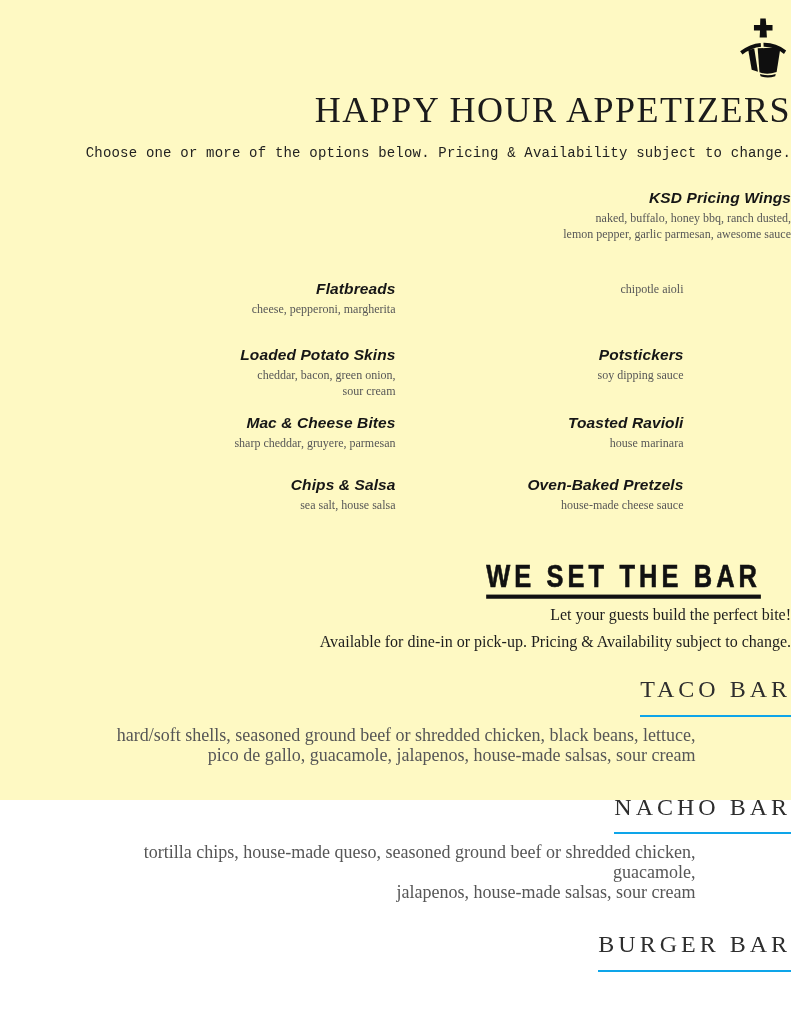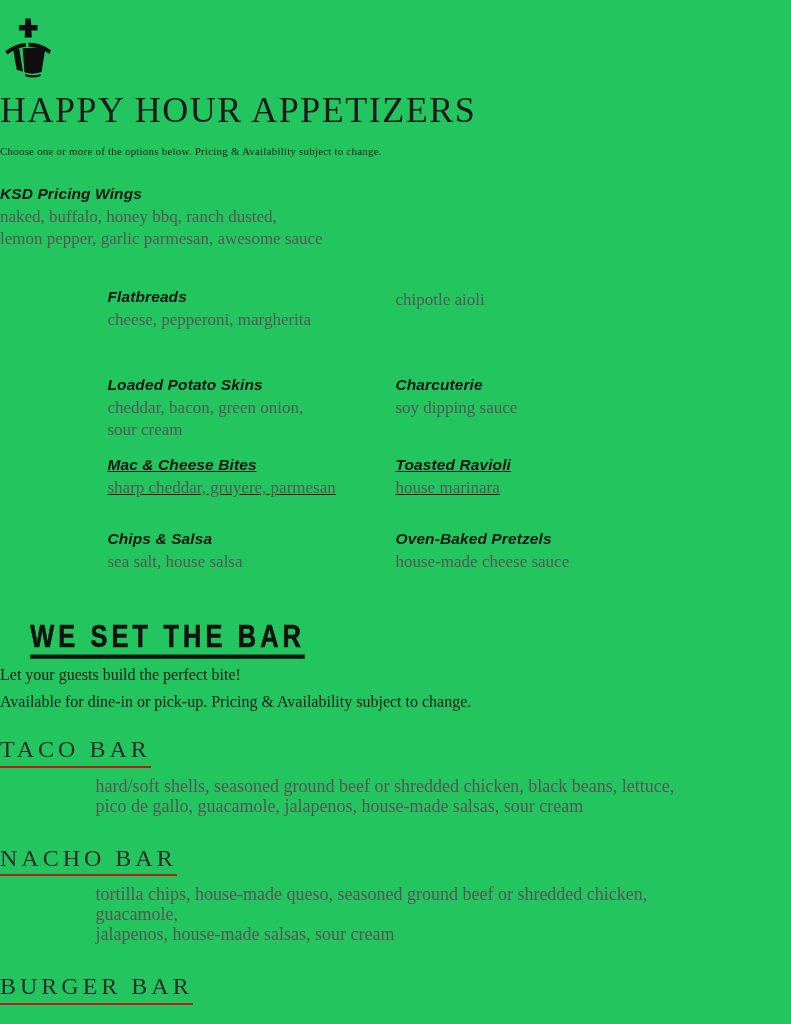--- a/index.html
+++ b/index.html
@@ -7,72 +7,73 @@
   body {
     width: 791px;
     height: 1024px;
     margin: 0 auto;
     font-family: "Liberation Serif", serif;
     color: #1a1a1a;
     overflow: hidden;
   }
   .page {
     width: 791px;
-    height: 1024px;
+    height: 800px;
     padding-top: 17px;
-    text-align: left;
-    background: #22c55e;
+    text-align: right;
+    background: #fef9c3;
   }
   
   .logo-wrap { height: 62px; }
   .logo-wrap svg { display: inline-block; }
   .page-title {
     margin-top: 13px;
     font-family: "Liberation Serif", serif;
     font-weight: 400;
     font-size: 36px;
     letter-spacing: 1.5px;
     color: #1b1b1b;
     line-height: 1.0;
   }
   .page-subtitle {
     margin-top: 17px;
-    font-size: 11px;
+    font-size: 14px;
     color: #222222;
     letter-spacing: 0.2px;
+    font-family: Liberation Mono, monospace;
   }
   
   .item-name {
     font-family: "Liberation Sans", sans-serif;
     font-weight: 700;
     font-style: italic;
     font-size: 15.5px;
     color: #161616;
     letter-spacing: 0.1px;
     line-height: 20px;
   }
   .item-desc {
     margin-top: 2px;
-    font-size: 17px;
+    font-size: 12px;
     color: #575757;
-    line-height: 22px;
+    line-height: 16px;
     white-space: pre-line;
   }
   .featured { margin-top: 27px; }
   .menu-grid {
     width: 576px;
     margin: 37px auto 0 auto;
   }
   .menu-row {
     display: grid;
     grid-template-columns: 1fr 1fr;
   }
-  .menu-row.gap-a { margin-bottom: 44px; }
+  .menu-row.gap-a { margin-bottom: 28px; }
   .menu-row.gap-b { margin-bottom: 14px; }
-  .menu-row.gap-c { margin-bottom: 30px; text-decoration: underline; }
+  .menu-row.gap-c { margin-bottom: 24px; }
   .menu-row.gap-d { margin-bottom: 32px; }
   
   .bar-section { margin-top: 48px; }
   .bar-heading-line { line-height: 1; }
   .bar-heading {
     display: inline-block;
     font-family: "Liberation Sans", sans-serif;
     font-weight: 700;
     font-size: 31px;
     letter-spacing: 5px;
@@ -96,22 +97,22 @@
   }
   .bar-block { margin-top: 25px; }
   .bar-block + .bar-block { margin-top: 29px; }
   .bar-name {
     display: inline-block;
     font-family: "Liberation Serif", serif;
     font-weight: 400;
     font-size: 24px;
     letter-spacing: 4px;
     color: #2e2e2e;
-    border-bottom: 2px solid #b91c1c;
-    padding-bottom: 2px;
+    border-bottom: 2px solid #0ea5e9;
+    padding-bottom: 11px;
     line-height: 1.15;
   }
   .bar-desc {
     margin: 8px auto 0 auto;
     width: 600px;
     font-size: 18px;
     color: #565656;
     line-height: 20px;
     white-space: pre-line;
   }
@@ -161,21 +162,21 @@
       </div>
     </div>
 
     <div class="menu-row gap-b">
       <div class="cell">
         <h3 class="item-name">Loaded Potato Skins</h3>
         <p class="item-desc">cheddar, bacon, green onion,
 sour cream</p>
       </div>
       <div class="cell">
-        <h3 class="item-name">Charcuterie</h3>
+        <h3 class="item-name">Potstickers</h3>
         <p class="item-desc">soy dipping sauce</p>
       </div>
     </div>
 
     <div class="menu-row gap-c">
       <div class="cell">
         <h3 class="item-name">Mac &amp; Cheese Bites</h3>
         <p class="item-desc">sharp cheddar, gruyere, parmesan</p>
       </div>
       <div class="cell">

